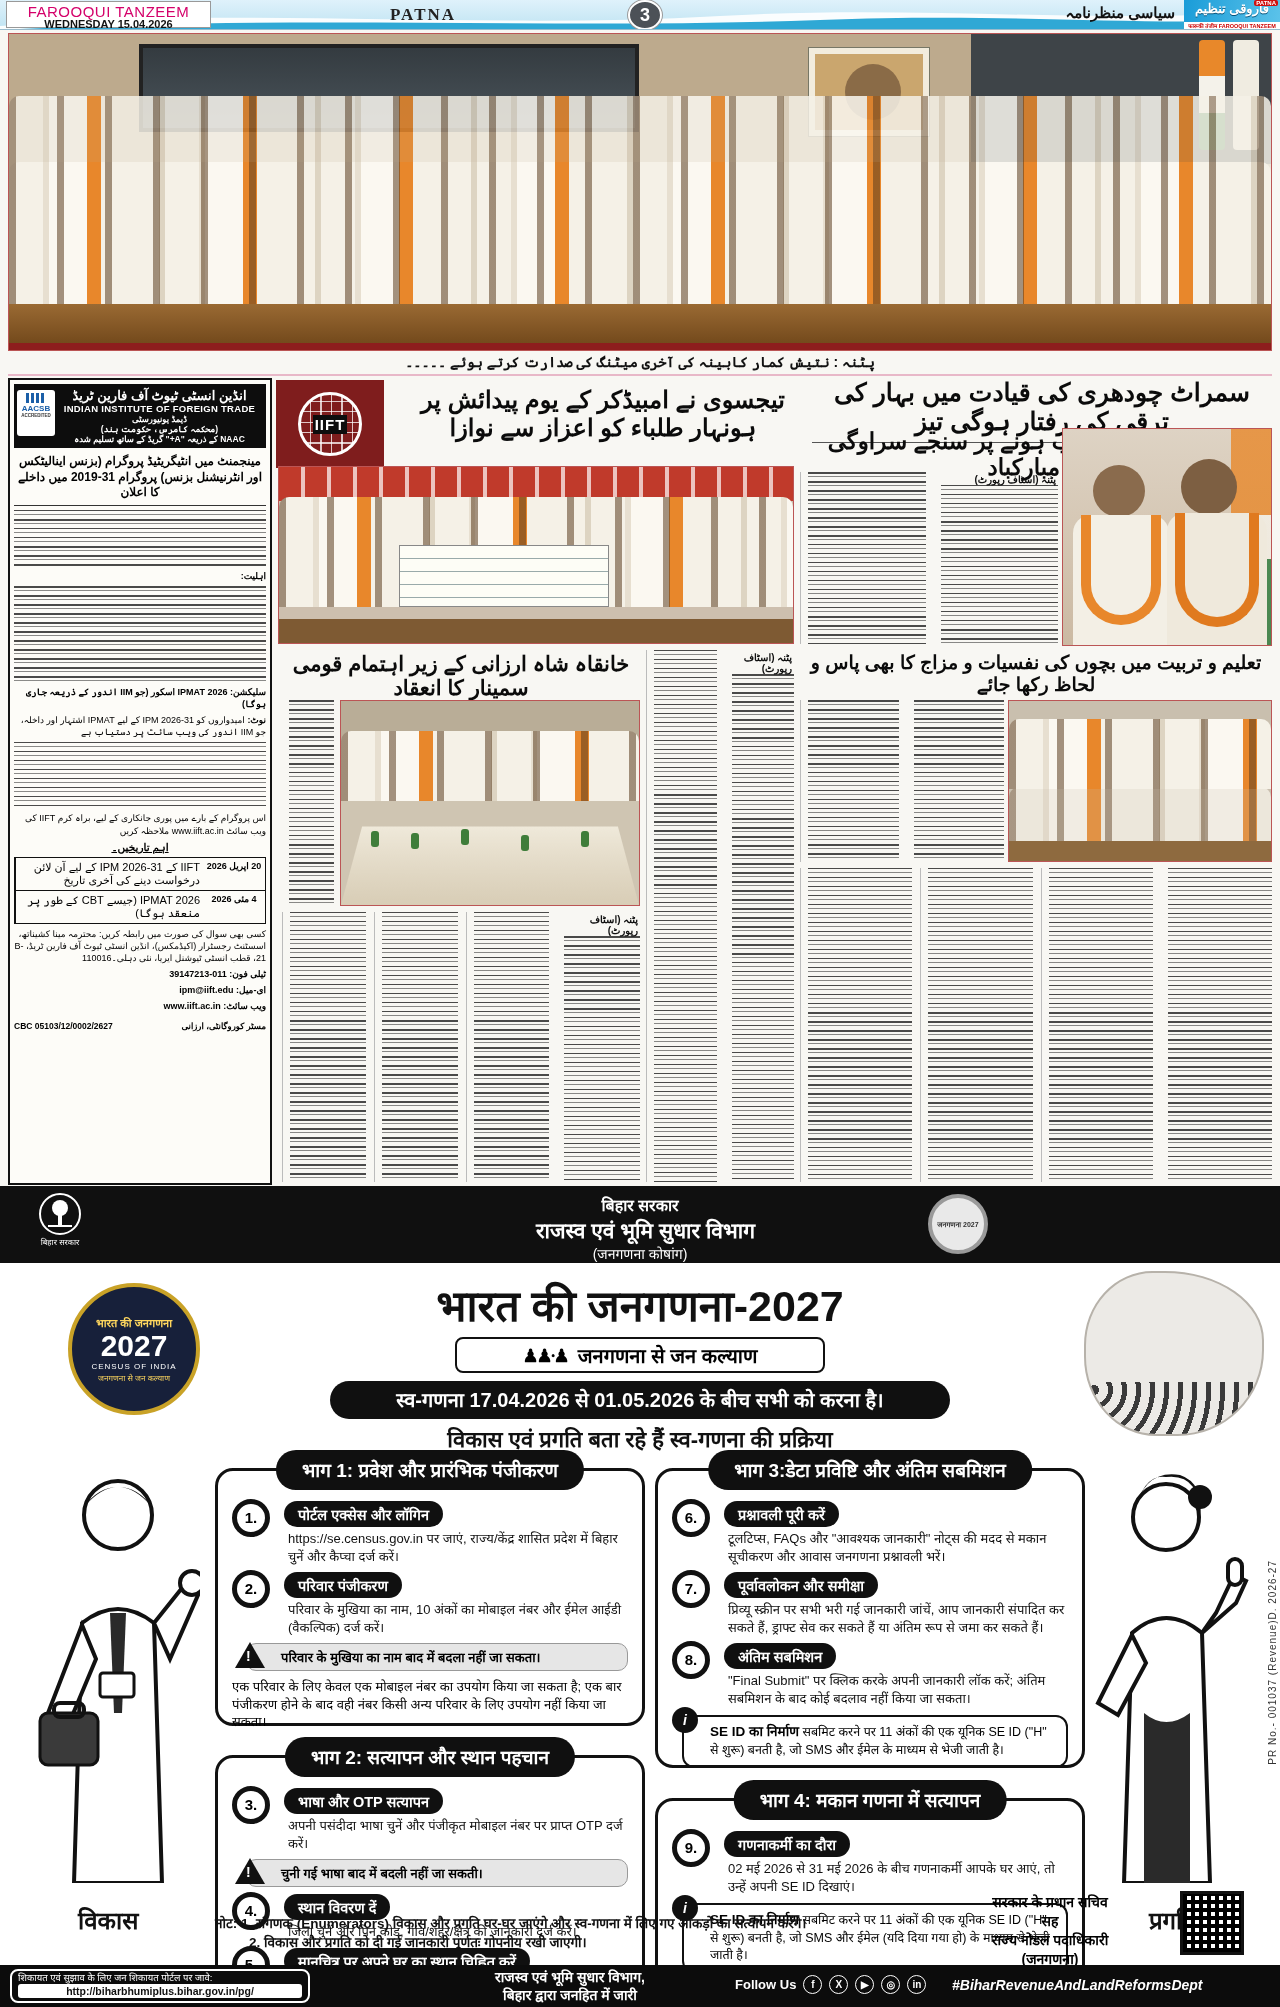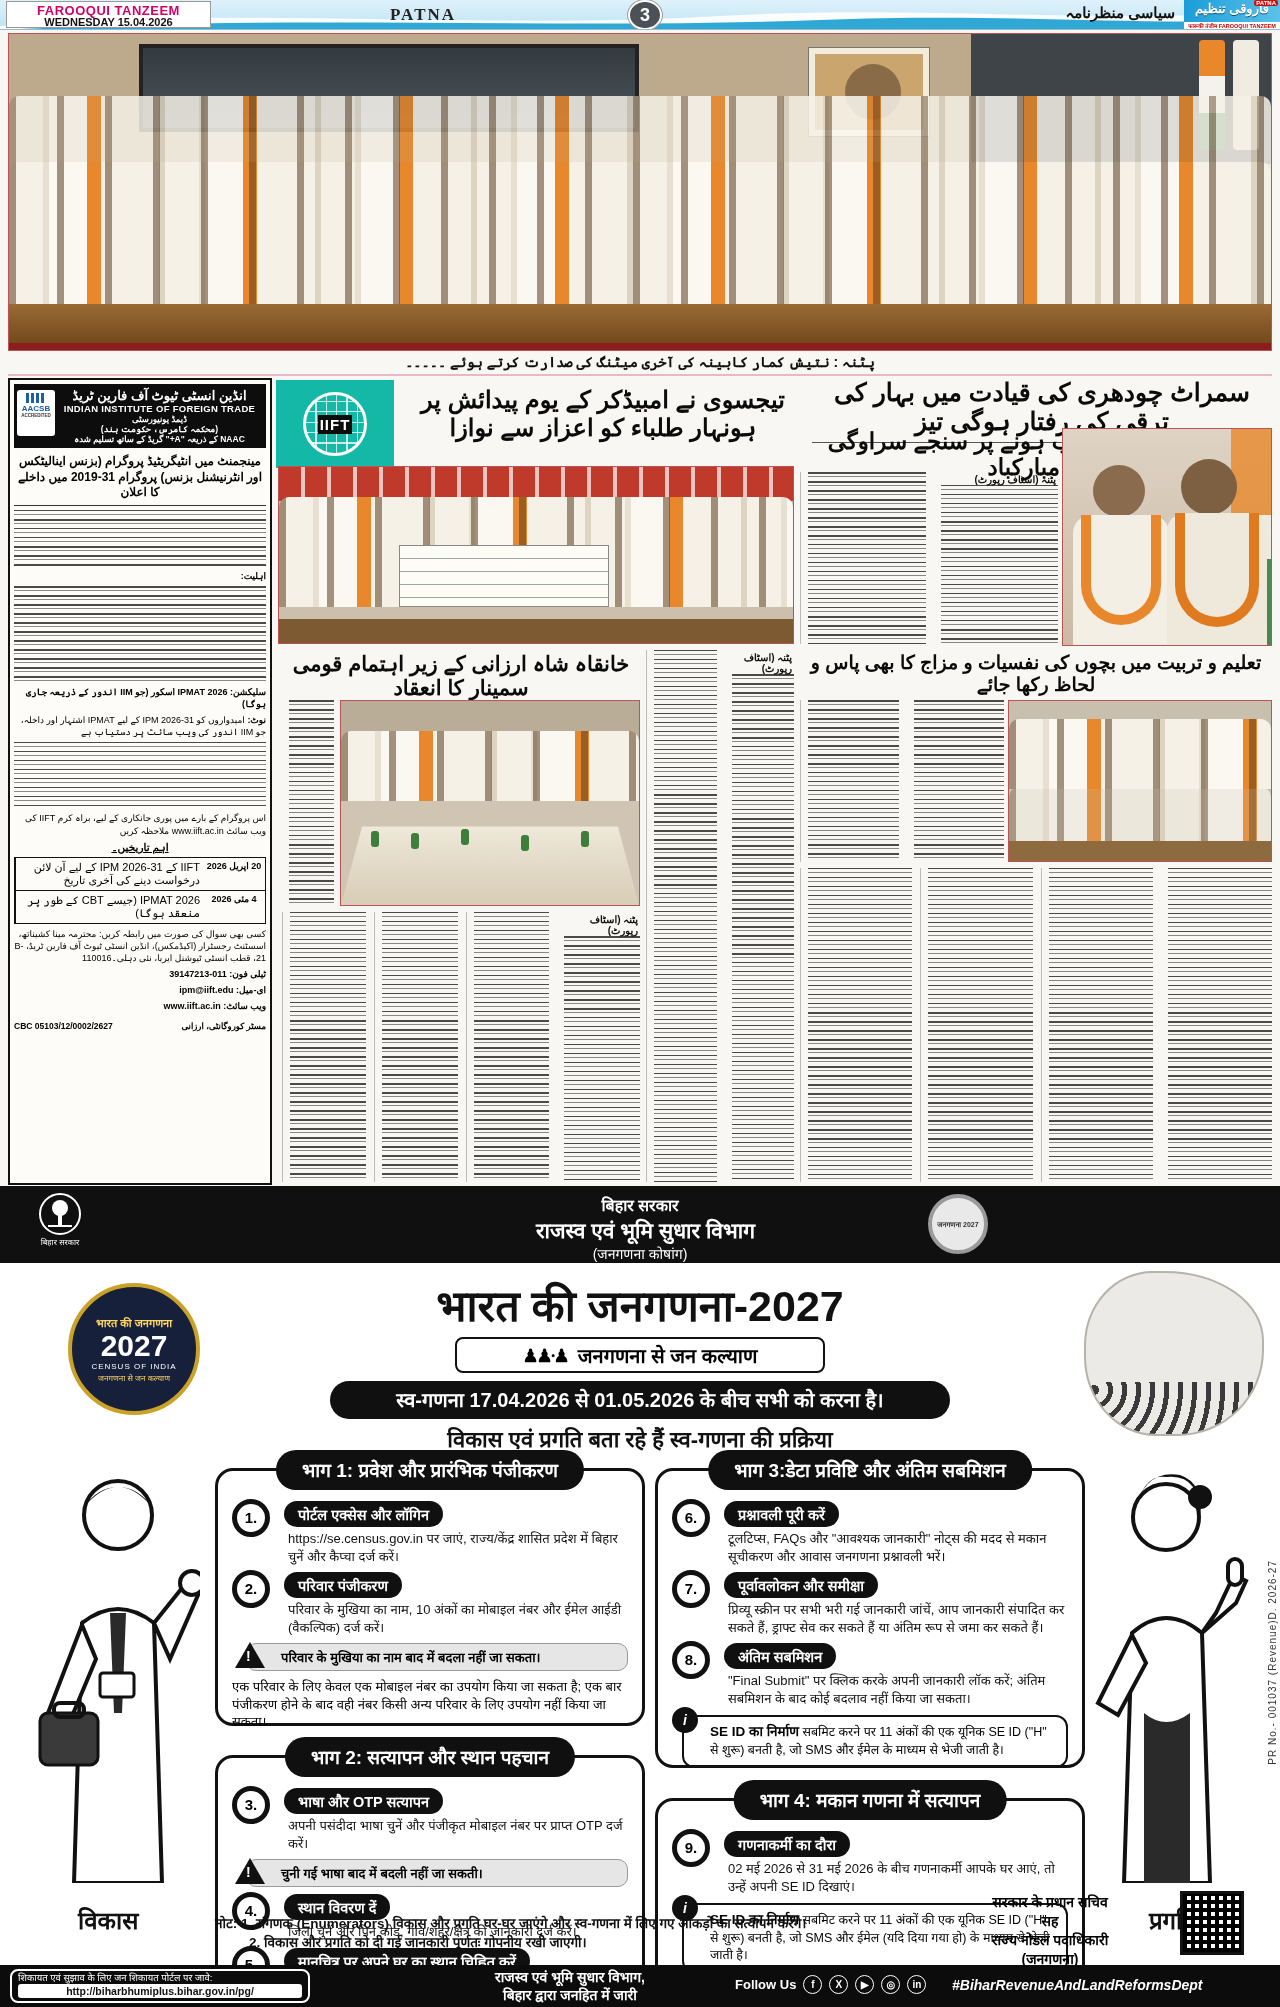--- a/index.html
+++ b/index.html
@@ -3,21 +3,21 @@
 <meta charset="utf-8">
 <style>
   * { margin:0; padding:0; box-sizing:border-box; }
   body { background:#888; font-family:"Liberation Sans", sans-serif; }
   #page { position:relative; width:1280px; height:2007px; margin:0 auto; background:#f8f7f3; overflow:hidden; }
 
   
   .mast { position:absolute; left:0; top:0; width:1280px; height:30px; background:linear-gradient(#dff2fb,#bfe3f2); overflow:hidden; border-bottom:1px solid #9bc; }
   .mast svg { position:absolute; left:0; top:0; }
   .mastbox { position:absolute; left:6px; top:1px; width:205px; height:27px; background:#fff; border:1px solid #999; text-align:center; line-height:1; padding-top:2px; }
-  .mname { color:#d4006a; font-weight:bold; font-size:13px; letter-spacing:.5px; }
+  .mname { color:#d4006a; font-weight:normal; font-size:15px; letter-spacing:.5px; }
   .mdate { color:#111; font-weight:bold; font-size:11px; }
   .mcity { position:absolute; left:390px; top:5px; font-family:"Liberation Serif", serif; font-weight:bold; font-size:17px; letter-spacing:2px; color:#222; }
   .pgcirc { position:absolute; left:628px; top:0px; width:34px; height:30px; background:#4c5157; border-radius:50%; border:2px solid #fff; color:#fff; font-weight:bold; font-size:18px; text-align:center; line-height:26px; box-shadow:0 0 0 1px #999; }
   .msect { position:absolute; right:105px; top:4px; font-size:15px; font-weight:bold; color:#111; direction:rtl; }
   .mlogo { position:absolute; right:0; top:0; width:96px; height:30px; background:linear-gradient(100deg,#1a9cd8,#5cc3ea); color:#fff; text-align:center; }
   .mlogo .u { font-size:13px; font-weight:bold; line-height:17px; text-shadow:0 1px 0 #06527a; direction:rtl;}
   .mlogo .tag { position:absolute; right:2px; top:0; background:#d01010; color:#fff; font-size:6px; font-weight:bold; padding:0 2px; border-radius:2px;}
   .mlogo .sub { position:absolute; left:0; bottom:0; width:100%; background:#fff; color:#c00; font-size:5.5px; font-weight:bold; line-height:8px; }
 
   
@@ -60,21 +60,21 @@
   .iift p.snip { direction:rtl; text-align:right; font-size:9px; line-height:1.35; }
   .iift .bold { font-weight:bold; }
   .dates-title { direction:rtl; text-align:center; font-weight:bold; font-size:10.5px; text-decoration:underline; }
   .dtable { border:1.5px solid #111; direction:rtl; }
   .dtable .r { display:flex; border-bottom:1.5px solid #111; }
   .dtable .r:last-child { border-bottom:none; }
   .dtable .lab { flex:1; padding:3px; font-size:11px; border-left:1.5px solid #111; }
   .dtable .val { width:62px; padding:3px; font-weight:bold; font-size:9px; text-align:center; }
   .iift-foot { display:flex; justify-content:space-between; align-items:flex-end; font-size:8.5px; font-weight:bold; }
 
-  .iiftlogo { position:absolute; left:276px; top:380px; width:118px; height:88px; background:#14b8a6; display:flex; align-items:center; justify-content:center; }
+  .iiftlogo { position:absolute; left:276px; top:380px; width:108px; height:88px; background:#7f1d1d; display:flex; align-items:center; justify-content:center; }
   .iiftlogo .globe { width:64px; height:64px; border-radius:50%; border:3px solid #fff; position:relative; display:flex; align-items:center; justify-content:center;
      background:repeating-linear-gradient(0deg, transparent 0 9px, rgba(255,255,255,.75) 9px 10.5px), repeating-linear-gradient(90deg, transparent 0 9px, rgba(255,255,255,.75) 9px 10.5px); }
   .iiftlogo .globe span { background:#0d0d0d; color:#fff; font-weight:bold; font-size:15px; letter-spacing:1px; padding:1px 2px; }
 
   
   .cstrip { position:absolute; left:0; top:1186px; width:1280px; height:77px; background:#101010; color:#fff; text-align:center; }
   .cstrip .t1 { font-size:16px; font-weight:bold; padding-top:8px; }
   .cstrip .t2 { font-size:21px; font-weight:bold;margin-left:11px; }
   .cstrip .t3 { font-size:14px; }
   .bihar-emb { position:absolute; left:28px; top:6px; width:64px; height:64px; color:#fff; text-align:center; }

